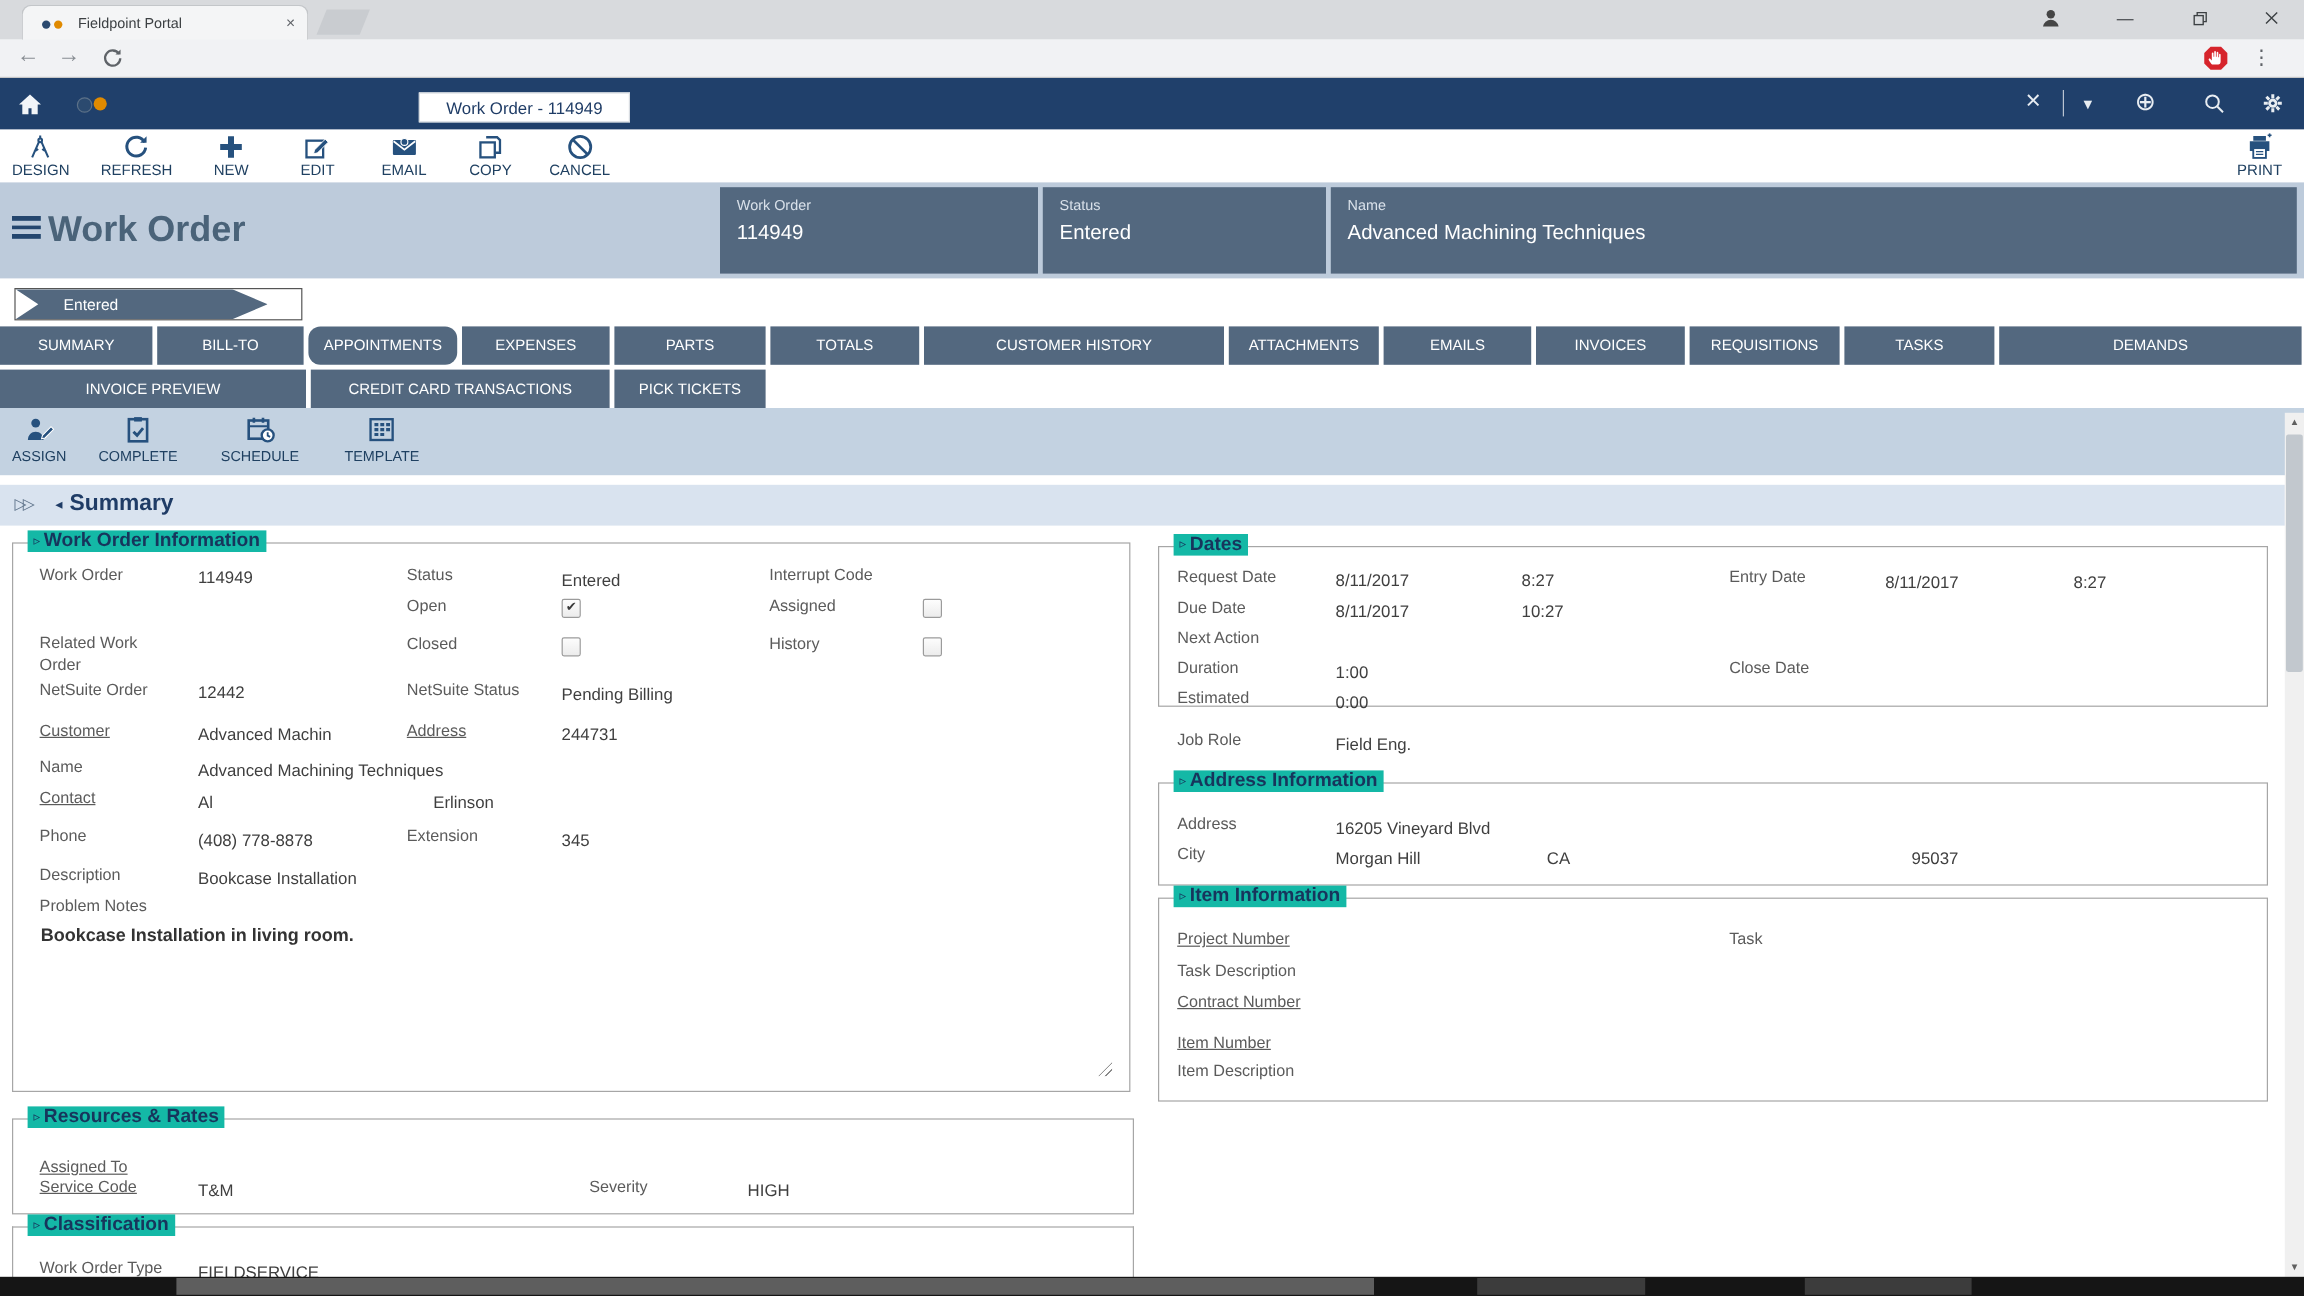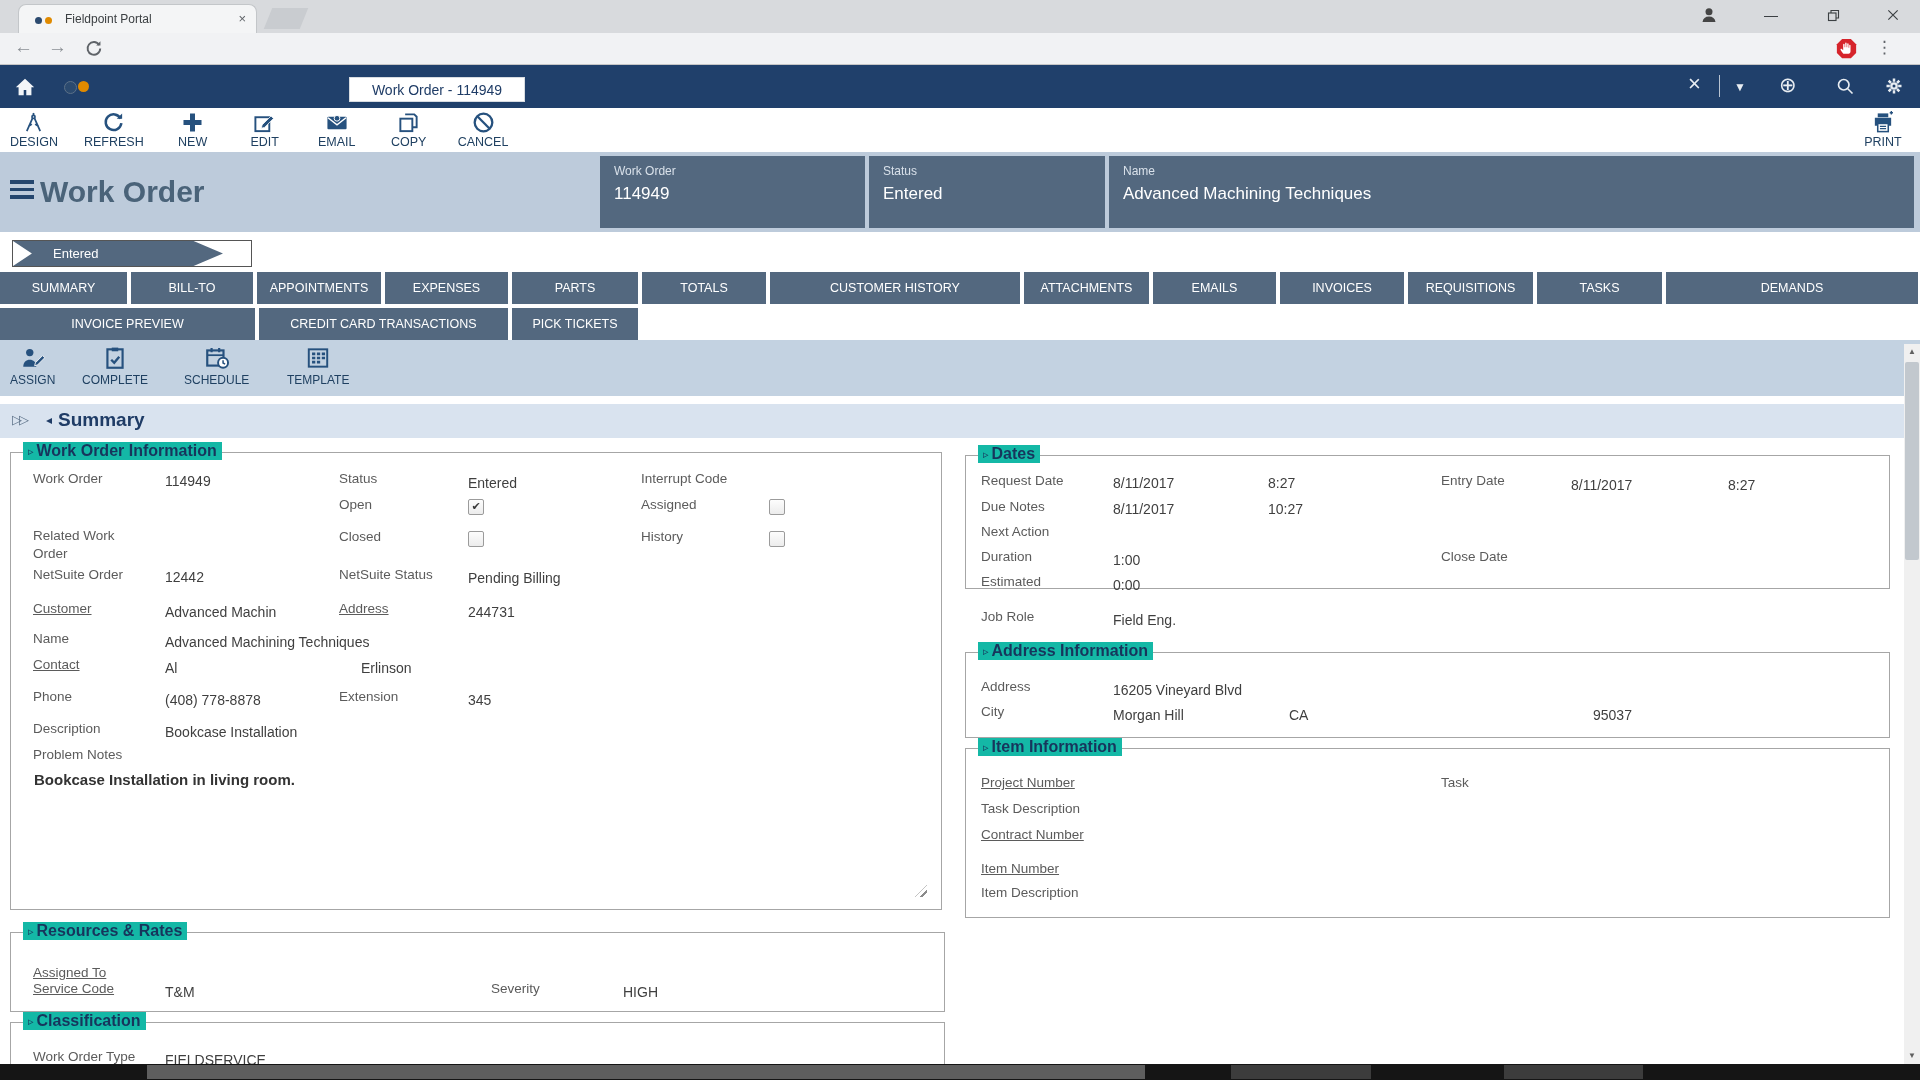--- a/index.html
+++ b/index.html
@@ -256,21 +256,21 @@
   </div>
 
   <div class="statewrap">
     <div class="statearrow"></div>
     <span class="statetext">Entered</span>
   </div>
 
   <div class="tabsrow" style="left:0;top:272px;">
     <div class="ptab" style="width:127px;">SUMMARY</div>
     <div class="ptab" style="width:122px;">BILL-TO</div>
-    <div class="ptab" style="width:124px;">APPOINTMENTS</div>
+    <div class="ptab" style="width:124px;border-radius:10px;">APPOINTMENTS</div>
     <div class="ptab" style="width:123px;">EXPENSES</div>
     <div class="ptab" style="width:126px;">PARTS</div>
     <div class="ptab" style="width:124px;">TOTALS</div>
     <div class="ptab" style="width:250px;">CUSTOMER HISTORY</div>
     <div class="ptab" style="width:125px;">ATTACHMENTS</div>
     <div class="ptab" style="width:123px;">EMAILS</div>
     <div class="ptab" style="width:124px;">INVOICES</div>
     <div class="ptab" style="width:125px;">REQUISITIONS</div>
     <div class="ptab" style="width:125px;">TASKS</div>
     <div class="ptab" style="width:252px;">DEMANDS</div>
@@ -383,21 +383,21 @@
   </div>
 
   <div class="fs" style="left:965px;top:455px;width:925px;height:134px;">
     <span class="legend"><span class="lmark">▹</span><span>Dates</span></span>
     <span class="lbl" style="left:15px;top:17px;">Request Date</span>
     <span class="val" style="left:147px;top:19px;">8/11/2017</span>
     <span class="val" style="left:302px;top:19px;">8:27</span>
     <span class="lbl" style="left:475px;top:17px;">Entry Date</span>
     <span class="val" style="left:605px;top:21px;">8/11/2017</span>
     <span class="val" style="left:762px;top:21px;">8:27</span>
-    <span class="lbl" style="left:15px;top:43px;">Due Notes</span>
+    <span class="lbl" style="left:15px;top:43px;">Due Date</span>
     <span class="val" style="left:147px;top:45px;">8/11/2017</span>
     <span class="val" style="left:302px;top:45px;">10:27</span>
     <span class="lbl" style="left:15px;top:68px;">Next Action</span>
     <span class="lbl" style="left:15px;top:93px;">Duration</span>
     <span class="val" style="left:147px;top:96px;">1:00</span>
     <span class="lbl" style="left:475px;top:93px;">Close Date</span>
     <span class="lbl" style="left:15px;top:118px;">Estimated</span>
     <span class="val" style="left:147px;top:121px;">0:00</span>
     <span class="lbl" style="left:15px;top:153px;">Job Role</span>
     <span class="val" style="left:147px;top:156px;">Field Eng.</span>

